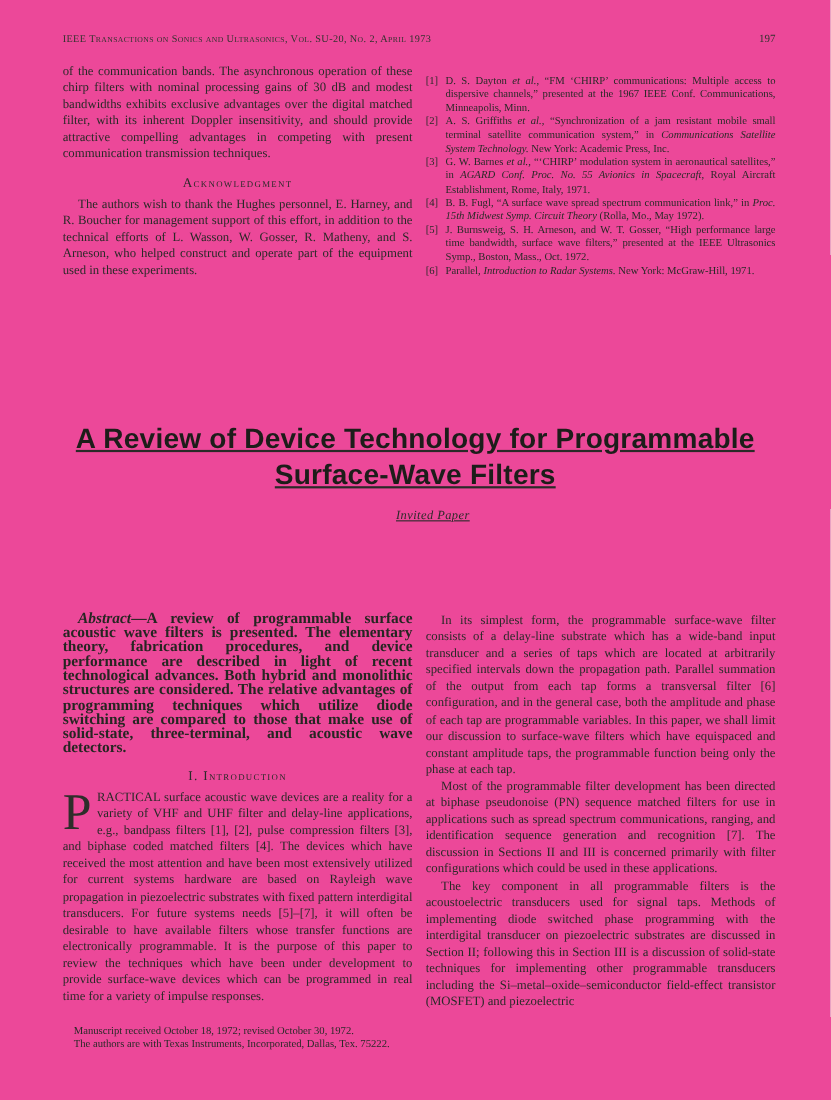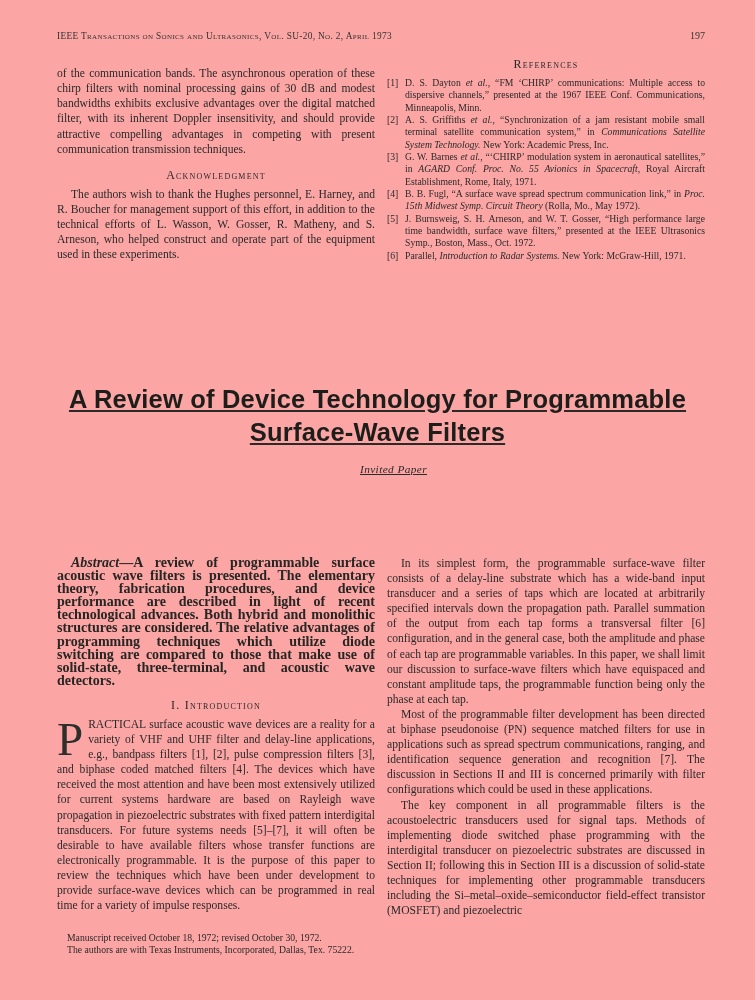--- a/index.html
+++ b/index.html
@@ -1,20 +1,20 @@
 <!DOCTYPE html>
 <html><head>
 <meta charset="utf-8">
 <style>
   html,body{margin:0;padding:0;background:#e8e8e6;}
   .page{
     position:relative;
     width:755px;height:1000px;
     margin:0 auto;
-    background:#fca5a5;
+    background:#ec4899;
     font-family:"Liberation Serif", serif;
     color:#2a2a28;
     overflow:hidden;
   }
   .running-head{
     position:absolute;top:30px;left:57px;right:50px;
     display:flex;justify-content:space-between;align-items:baseline;
     font-size:9.3px;letter-spacing:0.35px;
     font-variant:small-caps;
     color:#33332f;
@@ -100,21 +100,20 @@
     <span class="pageno">197</span>
   </div>
 
   <div class="twocol top-section">
     <div class="col">
       <p class="body-text">of the communication bands. The asynchronous operation of these chirp filters with nominal processing gains of 30 dB and modest bandwidths exhibits exclusive advantages over the digital matched filter, with its inherent Doppler insensitivity, and should provide attractive compelling advantages in competing with present communication transmission techniques.</p>
       <h4 class="sec-heading">Acknowledgment</h4>
       <p class="body-text indent">The authors wish to thank the Hughes personnel, E. Harney, and R. Boucher for management support of this effort, in addition to the technical efforts of L. Wasson, W. Gosser, R. Matheny, and S. Arneson, who helped construct and operate part of the equipment used in these experiments.</p>
     </div>
     <div class="col">
-      <h4 class="sec-heading refs-heading">References</h4>
       <div class="ref">
         <span class="num">[1]</span>
         <span><span>D. S. Dayton </span><span class="it">et al.</span><span>, “FM ‘CHIRP’ communications: Multiple access to dispersive channels,” presented at the 1967 IEEE Conf. Communications, Minneapolis, Minn.</span></span>
       </div>
       <div class="ref">
         <span class="num">[2]</span>
         <span><span>A. S. Griffiths </span><span class="it">et al.</span><span>, “Synchronization of a jam resistant mobile small terminal satellite communication system,” in </span><span class="it">Communications Satellite System Technology.</span><span>  New York: Academic Press, Inc.</span></span>
       </div>
       <div class="ref">
         <span class="num">[3]</span>

